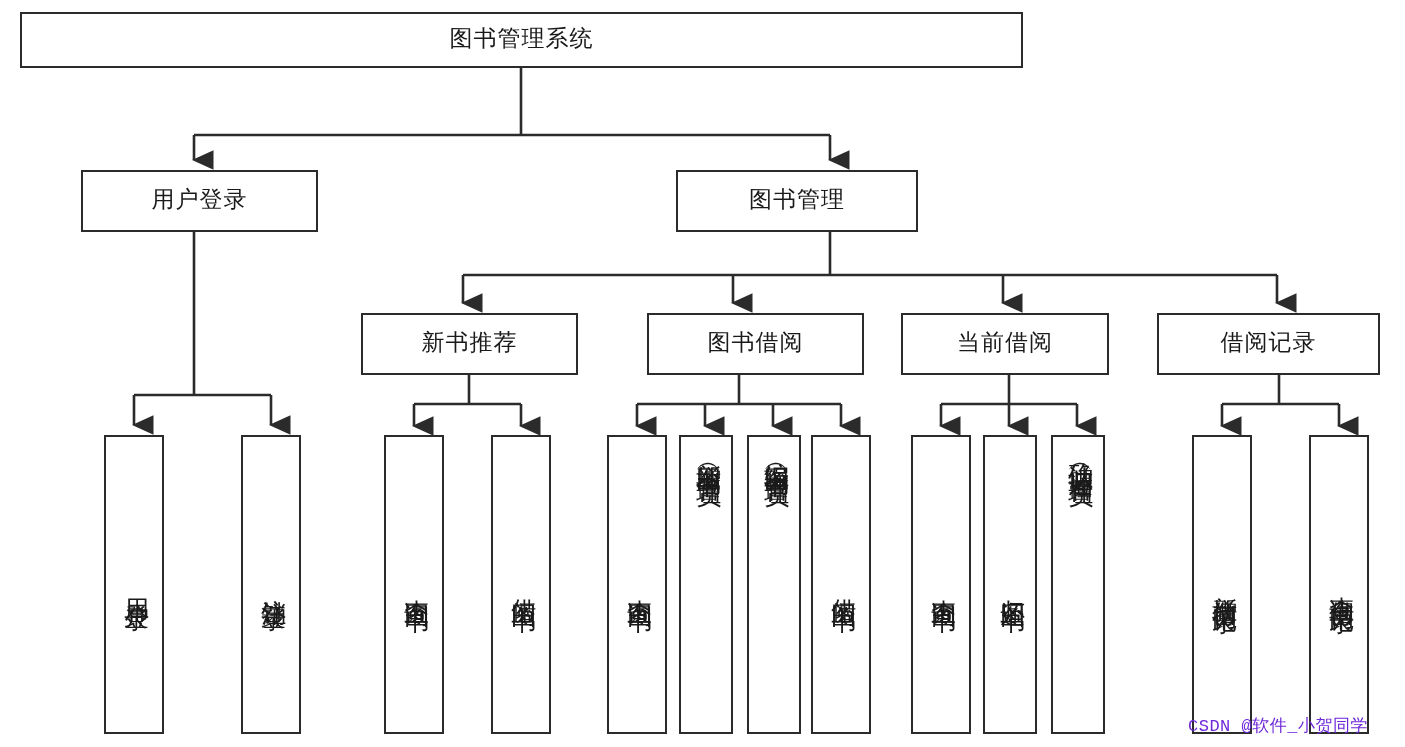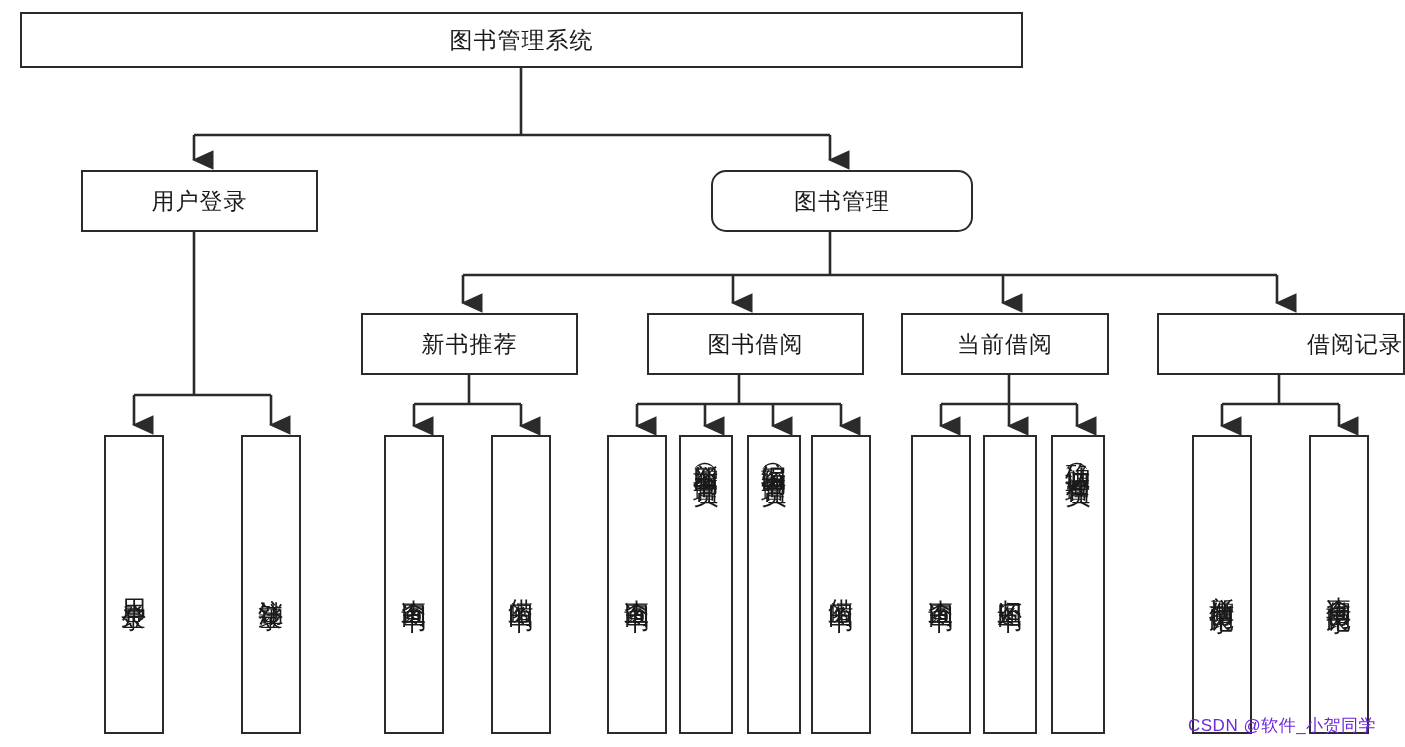--- a/index.html
+++ b/index.html
@@ -4,21 +4,21 @@
 <style>
   html,body{margin:0;padding:0;}
   body{
     width:1405px;height:747px;
     background:#ffffff;
     font-family:"Liberation Sans","DejaVu Sans",sans-serif;
     position:relative;
     overflow:hidden;
     color:#111111;
   }
-  #canvas{position:absolute;left:0;top:0;width:1405px;height:747px;}
+  #canvas{position:absolute;left:0;top:0;width:1405px;height:747px;font-family:Liberation Mono, monospace;}
   .edges{position:absolute;left:0;top:0;width:1405px;height:747px;pointer-events:none;}
 
   .node{
     position:absolute;
     box-sizing:border-box;
     background:#ffffff;
     border:2.5px solid #2b2b2b;
     display:flex;
     align-items:center;
     justify-content:center;
@@ -122,37 +122,37 @@
   </svg>
 
   <div class="node" style="left:20px;top:12px;width:1003px;height:56px;">
     <span class="node-label">图书管理系统</span>
   </div>
 
   <div class="node" style="left:81px;top:170px;width:237px;height:62px;">
     <span class="node-label">用户登录</span>
   </div>
 
-  <div class="node" style="left:711px;top:170px;width:262px;height:62px;border-radius:15px;">
+  <div class="node" style="left:676px;top:170px;width:242px;height:62px;">
     <span class="node-label">图书管理</span>
   </div>
 
   <div class="node" style="left:361px;top:313px;width:217px;height:62px;justify-content:center;">
     <span class="node-label">新书推荐</span>
   </div>
 
   <div class="node" style="left:631px;top:313px;width:217px;height:62px;margin-left:16px;">
     <span class="node-label">图书借阅</span>
   </div>
 
   <div class="node" style="left:901px;top:313px;width:208px;height:62px;justify-content:center;">
     <span class="node-label">当前借阅</span>
   </div>
 
-  <div class="node" style="left:1157px;top:313px;width:248px;height:62px;justify-content:flex-end;">
+  <div class="node" style="left:1157px;top:313px;width:223px;height:62px;">
     <span class="node-label">借阅记录</span>
   </div>
 
   <div class="leaf center" style="left:104px;top:435px;width:60px;height:299px;">
     <span class="leaf-label">用户登录</span>
   </div>
 
   <div class="leaf center" style="left:241px;top:435px;width:60px;height:299px;">
     <span class="leaf-label">注销登录</span>
   </div>

